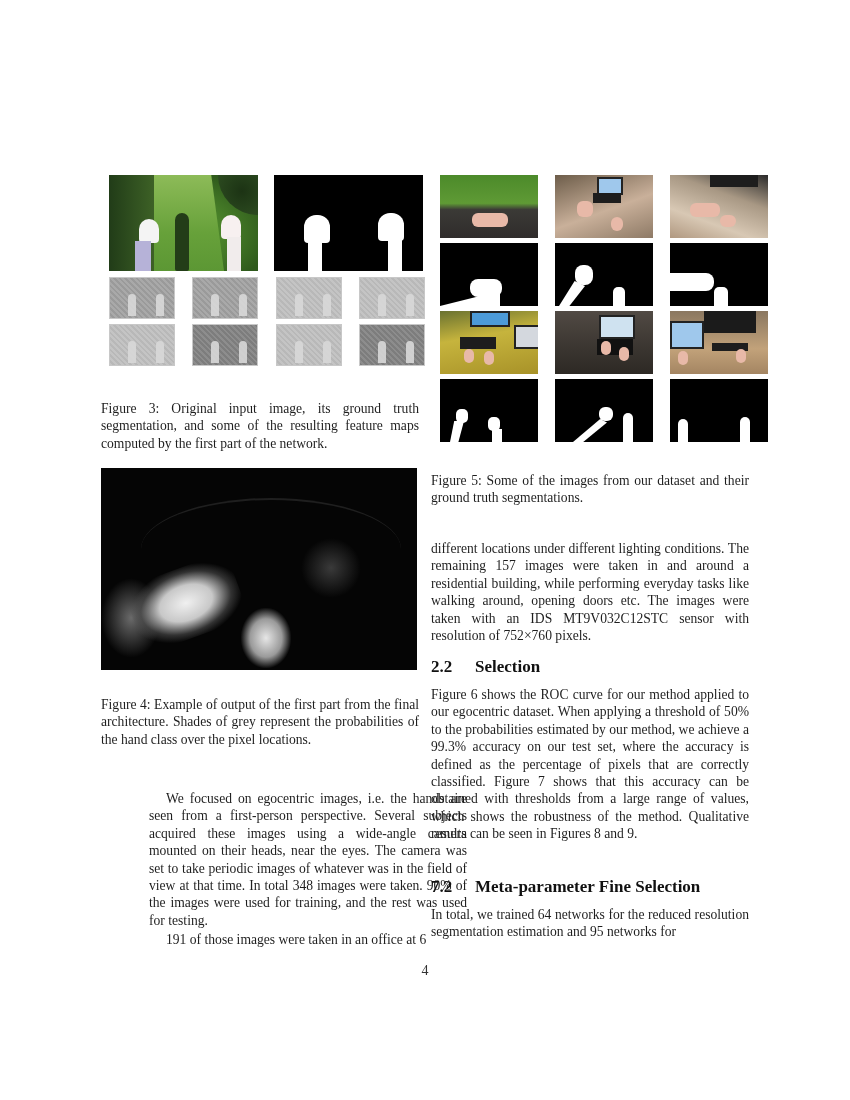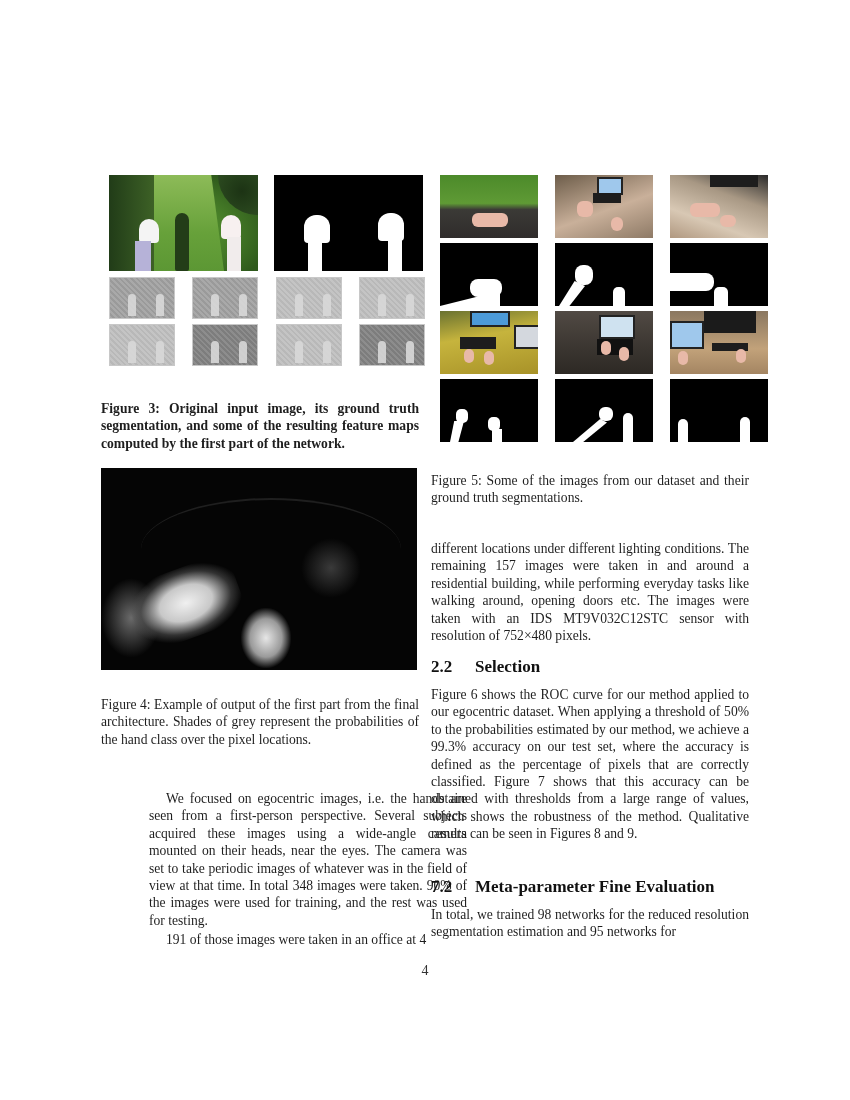--- a/index.html
+++ b/index.html
@@ -97,21 +97,21 @@
   <div class="fmap light" style="left:276px;top:324px;">
       <div class="fh" style="left:18px"></div>
       <div class="fh" style="left:46px"></div>
     </div>
   <div class="fmap dark" style="left:359px;top:324px;">
       <div class="fh" style="left:18px"></div>
       <div class="fh" style="left:46px"></div>
     </div>
 </div>
 
-<div class="abs txt" style="left:101px;top:400px;width:318px;font-weight:bold;">Figure 3: Original input image, its ground truth segmentation, and some of the resulting feature maps computed by the first part of the network.</div>
+<div class="abs txt" style="left:101px;top:400px;width:318px;">Figure 3: Original input image, its ground truth segmentation, and some of the resulting feature maps computed by the first part of the network.</div>
 
 <div>
 
   <div class="tile p1" style="left:440px;top:175px;">
     <div class="skin" style="left:32px;top:38px;width:36px;height:14px;"></div>
   </div>
   <div class="tile p2" style="left:555px;top:175px;">
     <div class="screen" style="left:42px;top:2px;width:22px;height:14px;"></div>
     <div class="kb" style="left:38px;top:18px;width:28px;height:10px;"></div>
     <div class="skin" style="left:22px;top:26px;width:16px;height:16px;"></div>
@@ -182,28 +182,28 @@
   <div style="position:absolute;left:0;top:110px;width:60px;height:80px;background:radial-gradient(ellipse,#6a6a6a,transparent 70%);"></div>
   <div style="position:absolute;left:30px;top:100px;width:110px;height:70px;background:radial-gradient(ellipse at 50% 50%,#f0f0f0 0%,#c8c8c8 35%,rgba(80,80,80,.6) 60%,transparent 75%);transform:rotate(-20deg);"></div>
   <div style="position:absolute;left:140px;top:140px;width:50px;height:60px;background:radial-gradient(ellipse,#e6e6e6 0%,#9a9a9a 45%,transparent 72%);"></div>
   <div style="position:absolute;left:200px;top:70px;width:60px;height:60px;background:radial-gradient(ellipse,#3a3a3a,transparent 70%);"></div>
 </div>
 
 <div class="abs txt" style="left:101px;top:696px;width:318px;">Figure 4: Example of output of the first part from the final architecture. Shades of grey represent the probabilities of the hand class over the pixel locations.</div>
 
 <div class="abs txt" style="left:101px;top:790px;width:318px;margin-left:48px;">
   <p class="indent">We focused on egocentric images, i.e.  the hands are seen from a first-person perspective. Several subjects acquired these images using a wide-angle camera mounted on their heads, near the eyes. The camera was set to take periodic images of whatever was in the field of view at that time. In total 348 images were taken. 90% of the images were used for training, and the rest was used for testing.</p>
-  <p class="indent" style="margin-top:2px;">191 of those images were taken in an office at 4</p>
-</div>
-
-<div class="abs txt" style="left:431px;top:540px;width:318px;">different locations under different lighting conditions. The remaining 157 images were taken in and around a residential building, while performing everyday tasks like walking around, opening doors etc. The images were taken with an IDS MT9V032C12STC sensor with resolution of 752×480 pixels.</div>
+  <p class="indent" style="margin-top:2px;">191 of those images were taken in an office at 6</p>
+</div>
+
+<div class="abs txt" style="left:431px;top:540px;width:318px;">different locations under different lighting conditions. The remaining 157 images were taken in and around a residential building, while performing everyday tasks like walking around, opening doors etc. The images were taken with an IDS MT9V032C12STC sensor with resolution of 752×760 pixels.</div>
 
 <div class="abs head" style="left:431px;top:657px;">
   <span class="num">2.2</span><span>Selection</span>
 </div>
 <div class="abs txt" style="left:431px;top:686px;width:318px;">Figure 6 shows the ROC curve for our method applied to our egocentric dataset. When applying a threshold of 50% to the probabilities estimated by our method, we achieve a 99.3% accuracy on our test set, where the accuracy is defined as the percentage of pixels that are correctly classified. Figure 7 shows that this accuracy can be obtained with thresholds from a large range of values, which shows the robustness of the method. Qualitative results can be seen in Figures 8 and 9.</div>
 
 <div class="abs head" style="left:431px;top:877px;">
-  <span class="num">7.2</span><span>Meta-parameter Fine Evaluation</span>
-</div>
-<div class="abs txt" style="left:431px;top:906px;width:318px;">In total, we trained 98 networks for the reduced resolution segmentation estimation and 95 networks for</div>
+  <span class="num">7.2</span><span>Meta-parameter Fine Selection</span>
+</div>
+<div class="abs txt" style="left:431px;top:906px;width:318px;">In total, we trained 64 networks for the reduced resolution segmentation estimation and 95 networks for</div>
 
 <div class="abs pagenum">4</div>
 
 </body></html>

